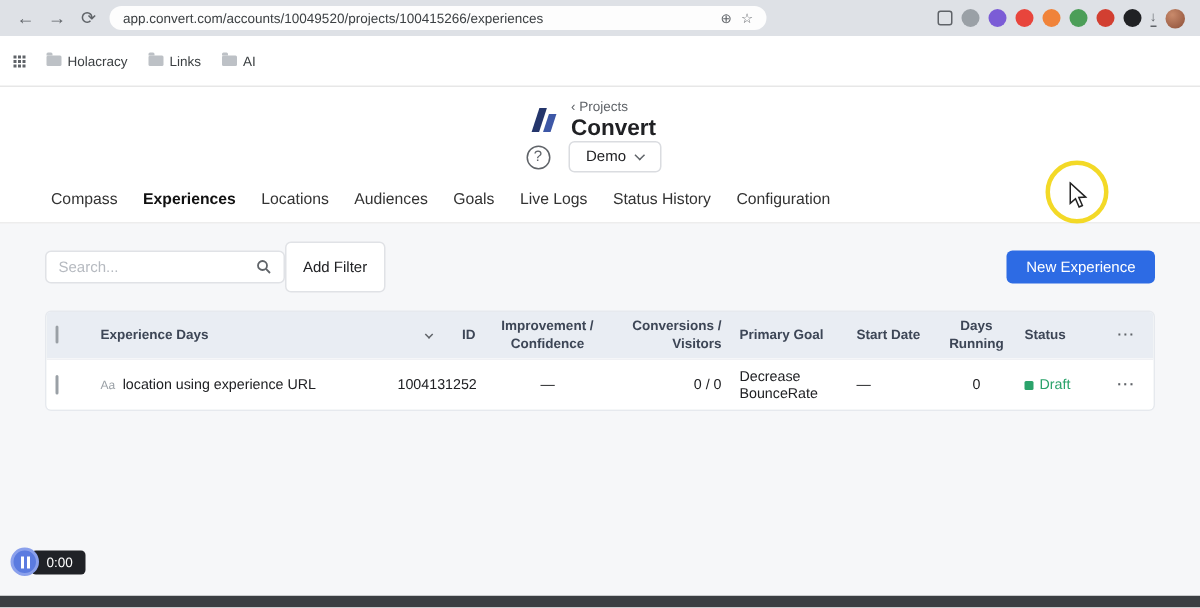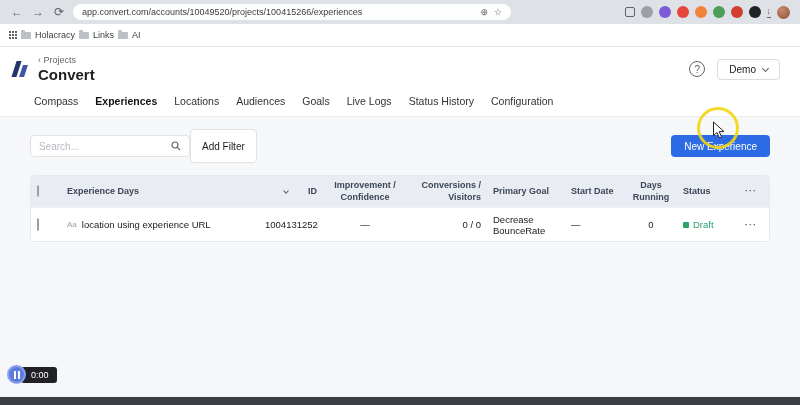--- a/index.html
+++ b/index.html
@@ -13,30 +13,30 @@
   .url-pill { flex:0 0 438px; height:16px; background:#fdfdfd; border-radius:9px; display:flex; align-items:center; padding:0 9px; gap:6px; }
   .url-text { flex:1; font-size:9px; color:#3c4043; white-space:nowrap; overflow:hidden; }
   .pill-ico { font-size:9px; color:#5f6368; }
   .chrome-icons { display:flex; align-items:center; gap:6px; margin-left:auto; }
   .sq { width:10px; height:10px; border:1.5px solid #5f6368; border-radius:2px; }
   .ci { width:12px; height:12px; border-radius:50%; display:inline-block; }
   .dl { font-size:9px; color:#5f6368; border-bottom:1.5px solid #5f6368; line-height:9px; padding-bottom:1px; }
   .avatar { width:13px; height:13px; border-radius:50%; background:radial-gradient(circle at 35% 30%, #c98a6b, #8c4f38); }
 
   
-  .bookmarks { height:23px; background:#fff; border-bottom:1px solid #e7e7e7; display:flex; align-items:center; padding:0 9px; gap:4px; flex:0 0 auto; }
+  .bookmarks { height:34px; background:#fff; border-bottom:1px solid #e7e7e7; display:flex; align-items:center; padding:0 9px; gap:14px; flex:0 0 auto; }
   .grid-icon { width:8px; height:8px; position:relative; }
   .grid-icon i { position:absolute; width:2px; height:2px; background:#5f6368;
     box-shadow:3px 0 0 #5f6368, 6px 0 0 #5f6368, 0 3px 0 #5f6368, 3px 3px 0 #5f6368, 6px 3px 0 #5f6368, 0 6px 0 #5f6368, 3px 6px 0 #5f6368, 6px 6px 0 #5f6368; }
   .bm { display:flex; align-items:center; gap:4px; font-size:9px; color:#3c4043; cursor:default; }
   .folder { width:10px; height:7px; background:#bdc1c6; border-radius:1px; position:relative; }
   .folder::before { content:""; position:absolute; top:-2px; left:0; width:4px; height:2px; background:#bdc1c6; border-radius:1px 1px 0 0; }
 
   
-  .page-header { display:flex; align-items:center; justify-content:space-between; padding:8px 20px 2px 12px; background:#fff; }
+  .page-header { display:flex; align-items:center; justify-content:space-between; padding:8px 20px 2px 12px; background:#fff;flex-direction:column; }
   .ph-left { display:flex; align-items:center; gap:8px; }
   .logo { width:18px; height:20px; position:relative; }
   .logo i { position:absolute; width:5px; height:16px; background:#24356b; transform:skewX(-18deg); top:2px; }
   .logo i:first-child { left:2px; }
   .logo i:last-child { left:9px; height:12px; top:6px; background:#3d57a6; }
   .breadcrumb { font-size:9px; color:#5f6368; cursor:pointer; }
   .page-title { font-size:15px; font-weight:bold; color:#202124; margin-top:1px; }
   .ph-right { display:flex; align-items:center; gap:12px; }
   .help-btn { width:16px; height:16px; border:1px solid #5f6368; border-radius:50%; font-size:10px; color:#5f6368; display:flex; align-items:center; justify-content:center; cursor:pointer; }
   .demo-btn { display:flex; align-items:center; gap:7px; border:1px solid #dadce0; border-radius:4px; background:#fff; padding:4px 11px; font-size:10px; color:#202124; cursor:pointer; }

